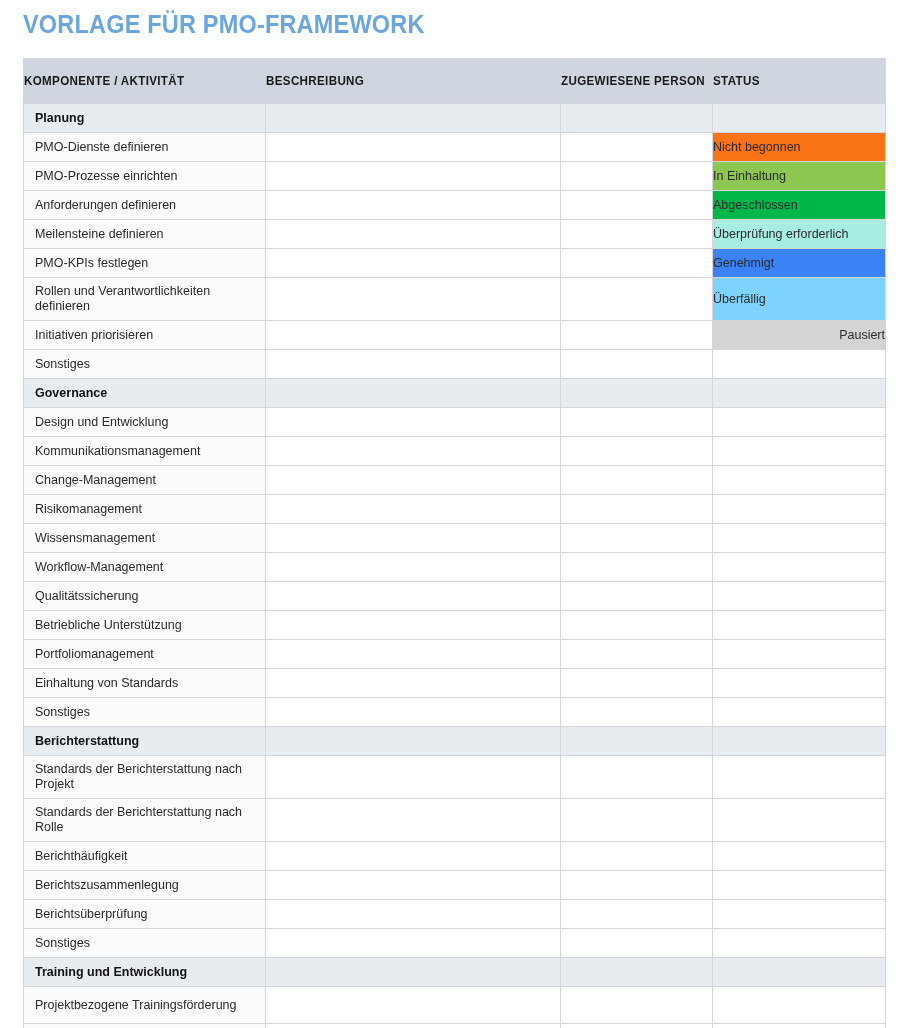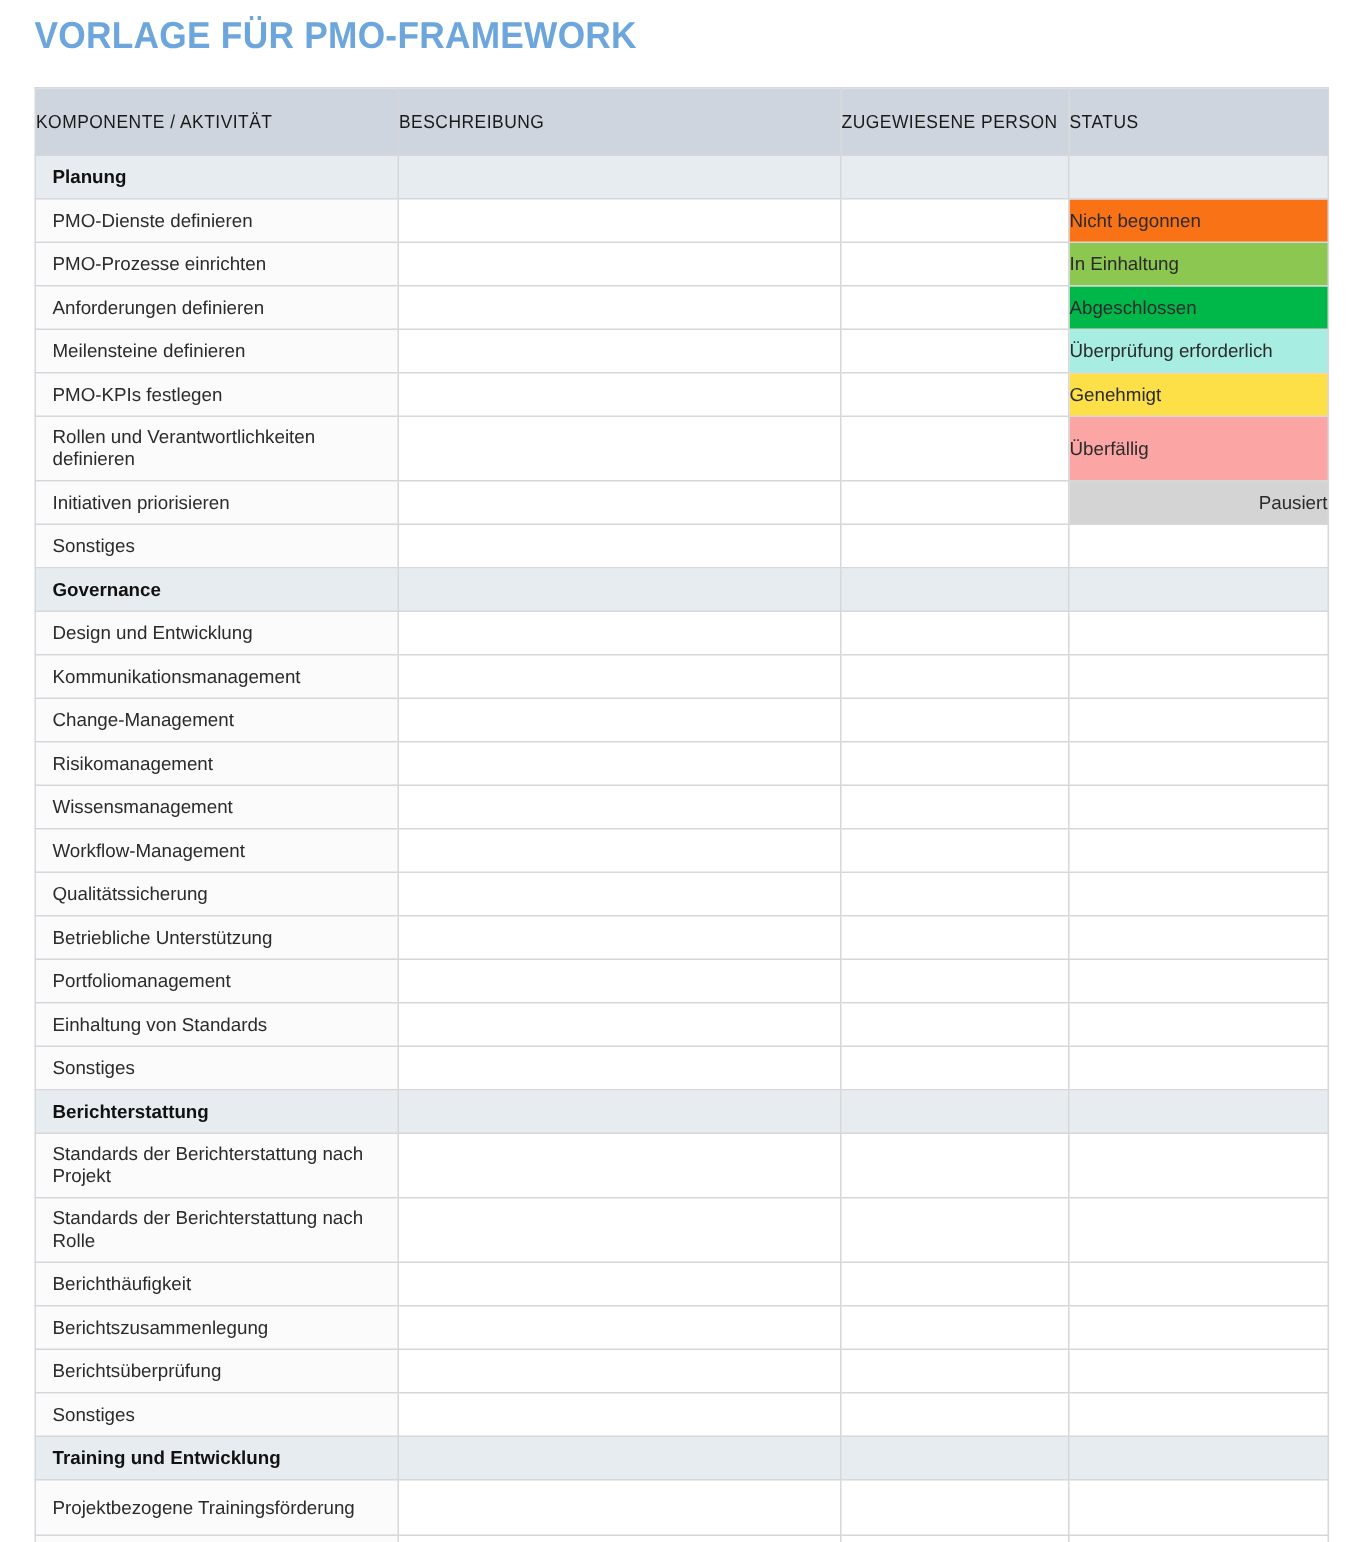--- a/index.html
+++ b/index.html
@@ -59,21 +59,21 @@
     padding: 0;
     vertical-align: middle;
     font-size: 12.5px;
     line-height: 15px;
   }
 
   thead th {
     background: #ced5de;
     height: 44px;
     text-align: left;
-    font-weight: normal;
+    font-weight: bold;
     font-size: 10.5px;
     letter-spacing: 0.35px;
     color: #1a1a1a;
     padding: 0 0 0 11px;
     border-color: #b9bec5;
     white-space: nowrap;
   }
   thead th .hdr-txt {
     display: inline-block;
     transform: scaleX(0.93);
@@ -167,27 +167,27 @@
           <tr class="r-std">
             <td class="col-component">Meilensteine definieren</td>
             <td class="col-desc"></td>
             <td class="col-person"></td>
             <td class="col-status" style="background: rgb(168, 237, 226);">Überprüfung erforderlich</td>
           </tr>
           <tr class="r-std">
             <td class="col-component">PMO-KPIs festlegen</td>
             <td class="col-desc"></td>
             <td class="col-person"></td>
-            <td class="col-status" style="background: #fde047;">Genehmigt</td>
+            <td class="col-status" style="background: #3b82f6;">Genehmigt</td>
           </tr>
           <tr class="r-tall">
             <td class="col-component">Rollen und Verantwortlichkeiten definieren</td>
             <td class="col-desc"></td>
             <td class="col-person"></td>
-            <td class="col-status" style="background: #fca5a5;">Überfällig</td>
+            <td class="col-status" style="background: #7dd3fc;">Überfällig</td>
           </tr>
           <tr class="r-std">
             <td class="col-component">Initiativen priorisieren</td>
             <td class="col-desc"></td>
             <td class="col-person"></td>
             <td class="col-status" style="background: rgb(212, 212, 212); text-align: right;">Pausiert</td>
           </tr>
           <tr class="r-std">
             <td class="col-component">Sonstiges</td>
             <td class="col-desc"></td>

